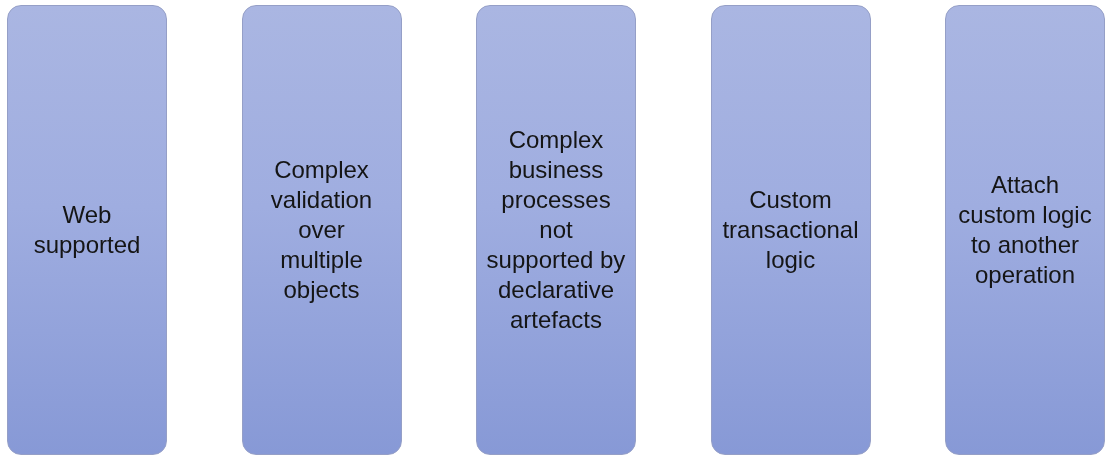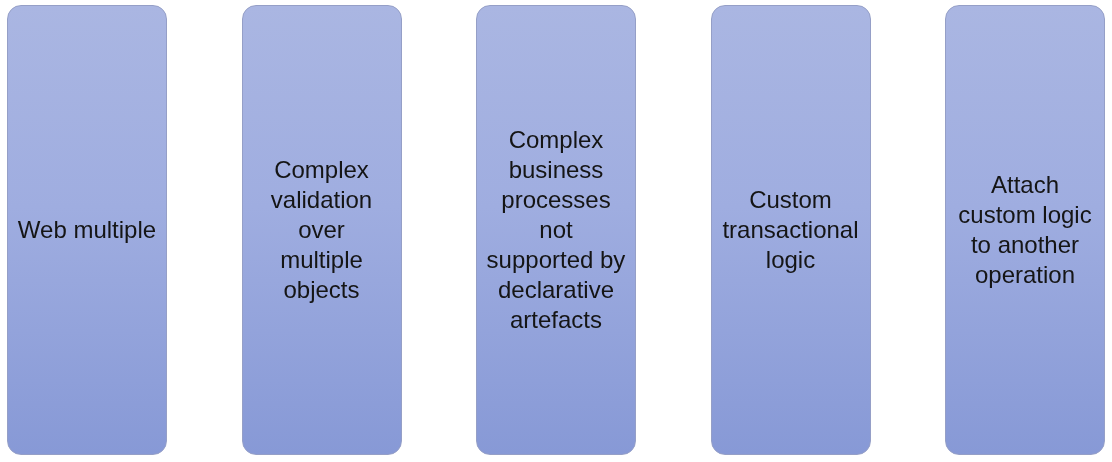--- a/index.html
+++ b/index.html
@@ -39,21 +39,21 @@
     font-size: 24px;
     line-height: 1.25;
     color: #151515;
   }
 </style>
 </head>
 <body>
 
 <div class="canvas">
   <div class="box">
-    <span class="box-label">Web multiple</span>
+    <span class="box-label">Web supported</span>
   </div>
   <div class="box">
     <span class="box-label">Complex
 validation
 over
 multiple
 objects</span>
   </div>
   <div class="box">
     <span class="box-label">Complex

